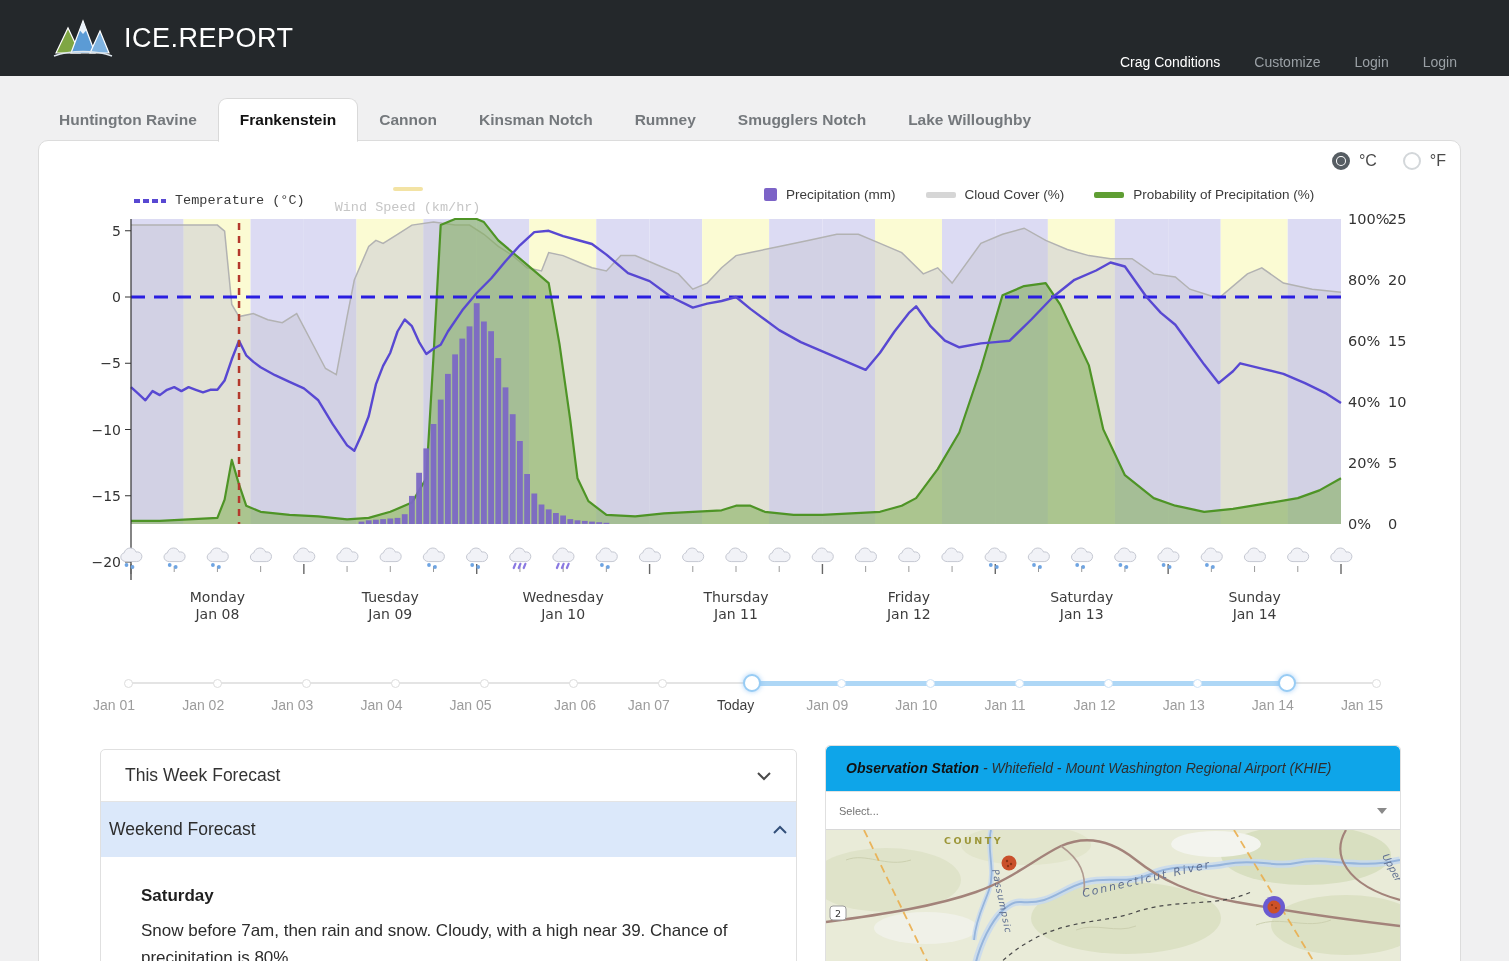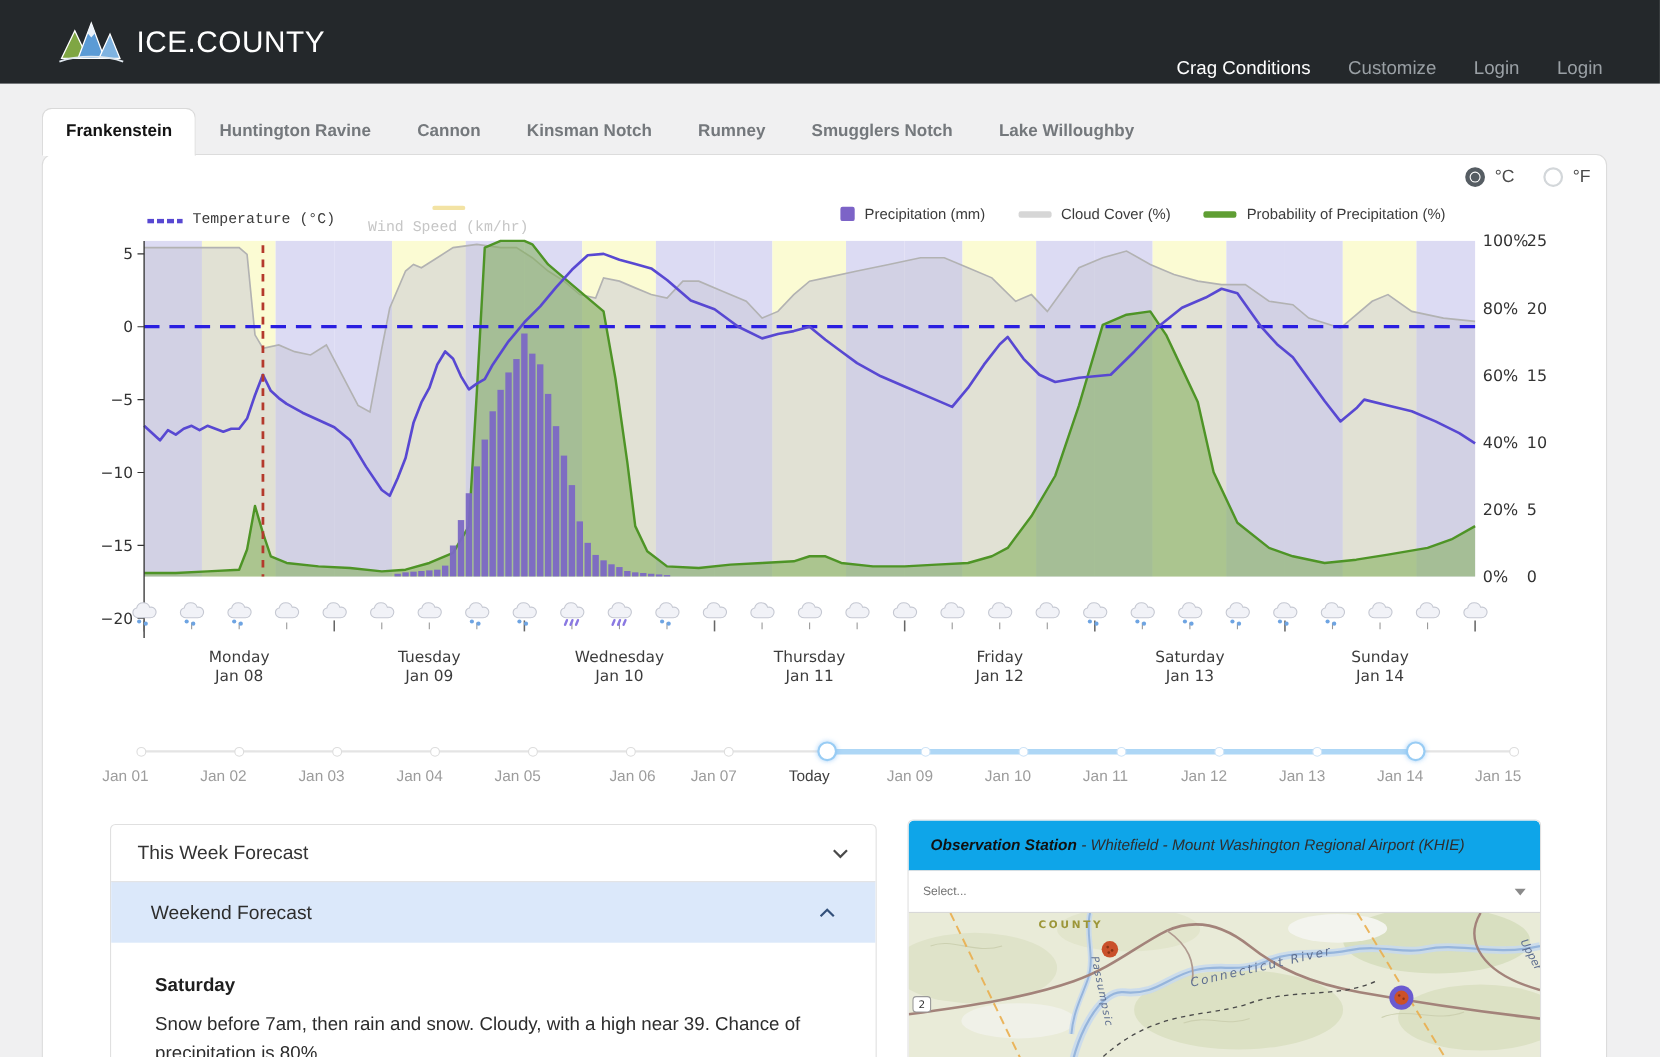--- a/index.html
+++ b/index.html
@@ -3,21 +3,21 @@
 <meta charset="utf-8">
 <style>
   html,body{margin:0;padding:0;width:1509px;height:961px;overflow:hidden;
     background:#f0f0f1;font-family:"Liberation Sans",sans-serif;}
   
   .app-header{height:76px;background:#24282b;display:flex;align-items:center;
     justify-content:space-between;padding:0 52px;box-sizing:border-box;}
   .brand{display:flex;align-items:center;gap:10px;}
   .brand-text{color:#ffffff;font-size:27px;font-weight:500;letter-spacing:.5px;}
   .top-nav{display:flex;gap:34px;}
-  .nav-link{font-size:17px;color:#9aa0a5;text-decoration:none;cursor:pointer;margin-top:48px;}
+  .nav-link{font-size:14px;color:#9aa0a5;text-decoration:none;cursor:pointer;margin-top:48px;}
   .nav-link.active{color:#ffffff;}
   
   .tabbar{position:absolute;top:95px;left:38px;display:flex;align-items:flex-end;height:46px;z-index:3;}
   .tab{padding:12px 21px;font-size:15.5px;font-weight:bold;color:#74787c;cursor:pointer;white-space:nowrap;}
   .tab.active{background:#fff;color:#131313;border:1px solid #d9d9d9;border-bottom:1px solid #fff;
     border-radius:9px 9px 0 0;margin-bottom:-1px;}
   
   .panel{position:absolute;top:140px;left:38px;width:1423px;height:880px;background:#fff;
     border:1px solid #dcdcdc;border-radius:10px 10px 0 0;box-sizing:border-box;z-index:2;}
   
@@ -44,21 +44,21 @@
   .sl-dot.in{border-color:#cfe4f7;}
   .sl-handle{position:absolute;top:-1px;width:18px;height:18px;background:#fff;border:2px solid #98ccf4;
     border-radius:50%;box-sizing:border-box;box-shadow:0 0 5px rgba(130,190,245,.7);cursor:pointer;z-index:2;}
   .sl-label{position:absolute;top:22px;width:70px;text-align:left;font-size:14px;color:#9c9c9c;}
   .sl-label.today{color:#3f3f3f;}
   
   .card{position:absolute;background:#fff;border:1px solid #e0e0e0;border-radius:5px;box-sizing:border-box;}
   .card-forecast{left:61px;top:608px;width:697px;height:268px;overflow:hidden;}
   .acc-header{display:flex;justify-content:space-between;align-items:center;padding:15px 24px;
     font-size:17.5px;color:#333;cursor:pointer;}
-  .acc-header.open{background:#dbe8fa;color:#2d2d2d;border-top:1px solid #e4e4e4;padding:17px 36px;}
+  .acc-header.open{background:#dbe8fa;color:#2d2d2d;border-top:1px solid #e4e4e4;padding:17px 8px;}
   .acc-body{padding:26px 40px 10px 40px;font-size:17px;color:#2c2c2c;line-height:1.55;}
   .acc-day{font-weight:bold;margin-bottom:9px;color:#1f1f1f;}
   .card-station{left:786px;top:604px;width:576px;height:272px;overflow:hidden;}
   .st-header{padding:12px 20px;font-size:14px;line-height:1.5;color:#2e2e2e;
     border-bottom:1px solid #e3e3e3;background:#0ea5e9;border-radius:5px 5px 0 0;font-style:italic;}
   .st-header b{color:#111;}
   .st-select{height:37px;display:flex;align-items:center;justify-content:space-between;
     padding:0 13px;color:#737373;font-size:11px;border-bottom:1px solid #d8d8d8;cursor:pointer;}
   .caret{width:0;height:0;border-left:5px solid transparent;border-right:5px solid transparent;
     border-top:6px solid #8a8a8a;}
@@ -71,33 +71,33 @@
 
 <header class="app-header">
   <div class="brand">
     <svg width="62" height="44" viewBox="0 0 62 44">
       <path d="M4,37 L16,12 L24,29 L28,37 Z" fill="#7fa643" stroke="#fff" stroke-width="1.2"></path>
       <path d="M19,37 L31,5 L43,37 Z" fill="#5b9bd5" stroke="#fff" stroke-width="1.2"></path>
       <path d="M27.5,14 L31,5 L34.5,14 L31,18 Z" fill="#eaf2fa"></path>
       <path d="M38,37 L48,15 L57,37 Z" fill="#7fb3e0" stroke="#fff" stroke-width="1.2"></path>
       <path d="M2,40 C18,34 44,34 60,40" stroke="#dfe7ee" stroke-width="1.6" fill="none"></path>
     </svg>
-    <span class="brand-text">ICE.COUNTY</span>
+    <span class="brand-text">ICE.REPORT</span>
   </div>
   <nav class="top-nav" id="nav">
       <a class="nav-link active">Crag Conditions</a>
       <a class="nav-link">Customize</a>
       <a class="nav-link">Login</a>
       <a class="nav-link">Login</a>
     </nav>
 </header>
 
 <div class="tabbar" id="tabbar">
+    <div class="tab">Huntington Ravine</div>
     <div class="tab active">Frankenstein</div>
-    <div class="tab">Huntington Ravine</div>
     <div class="tab">Cannon</div>
     <div class="tab">Kinsman Notch</div>
     <div class="tab">Rumney</div>
     <div class="tab">Smugglers Notch</div>
     <div class="tab">Lake Willoughby</div>
   </div>
 
 <main class="panel">
 
   <div class="units" id="units">

